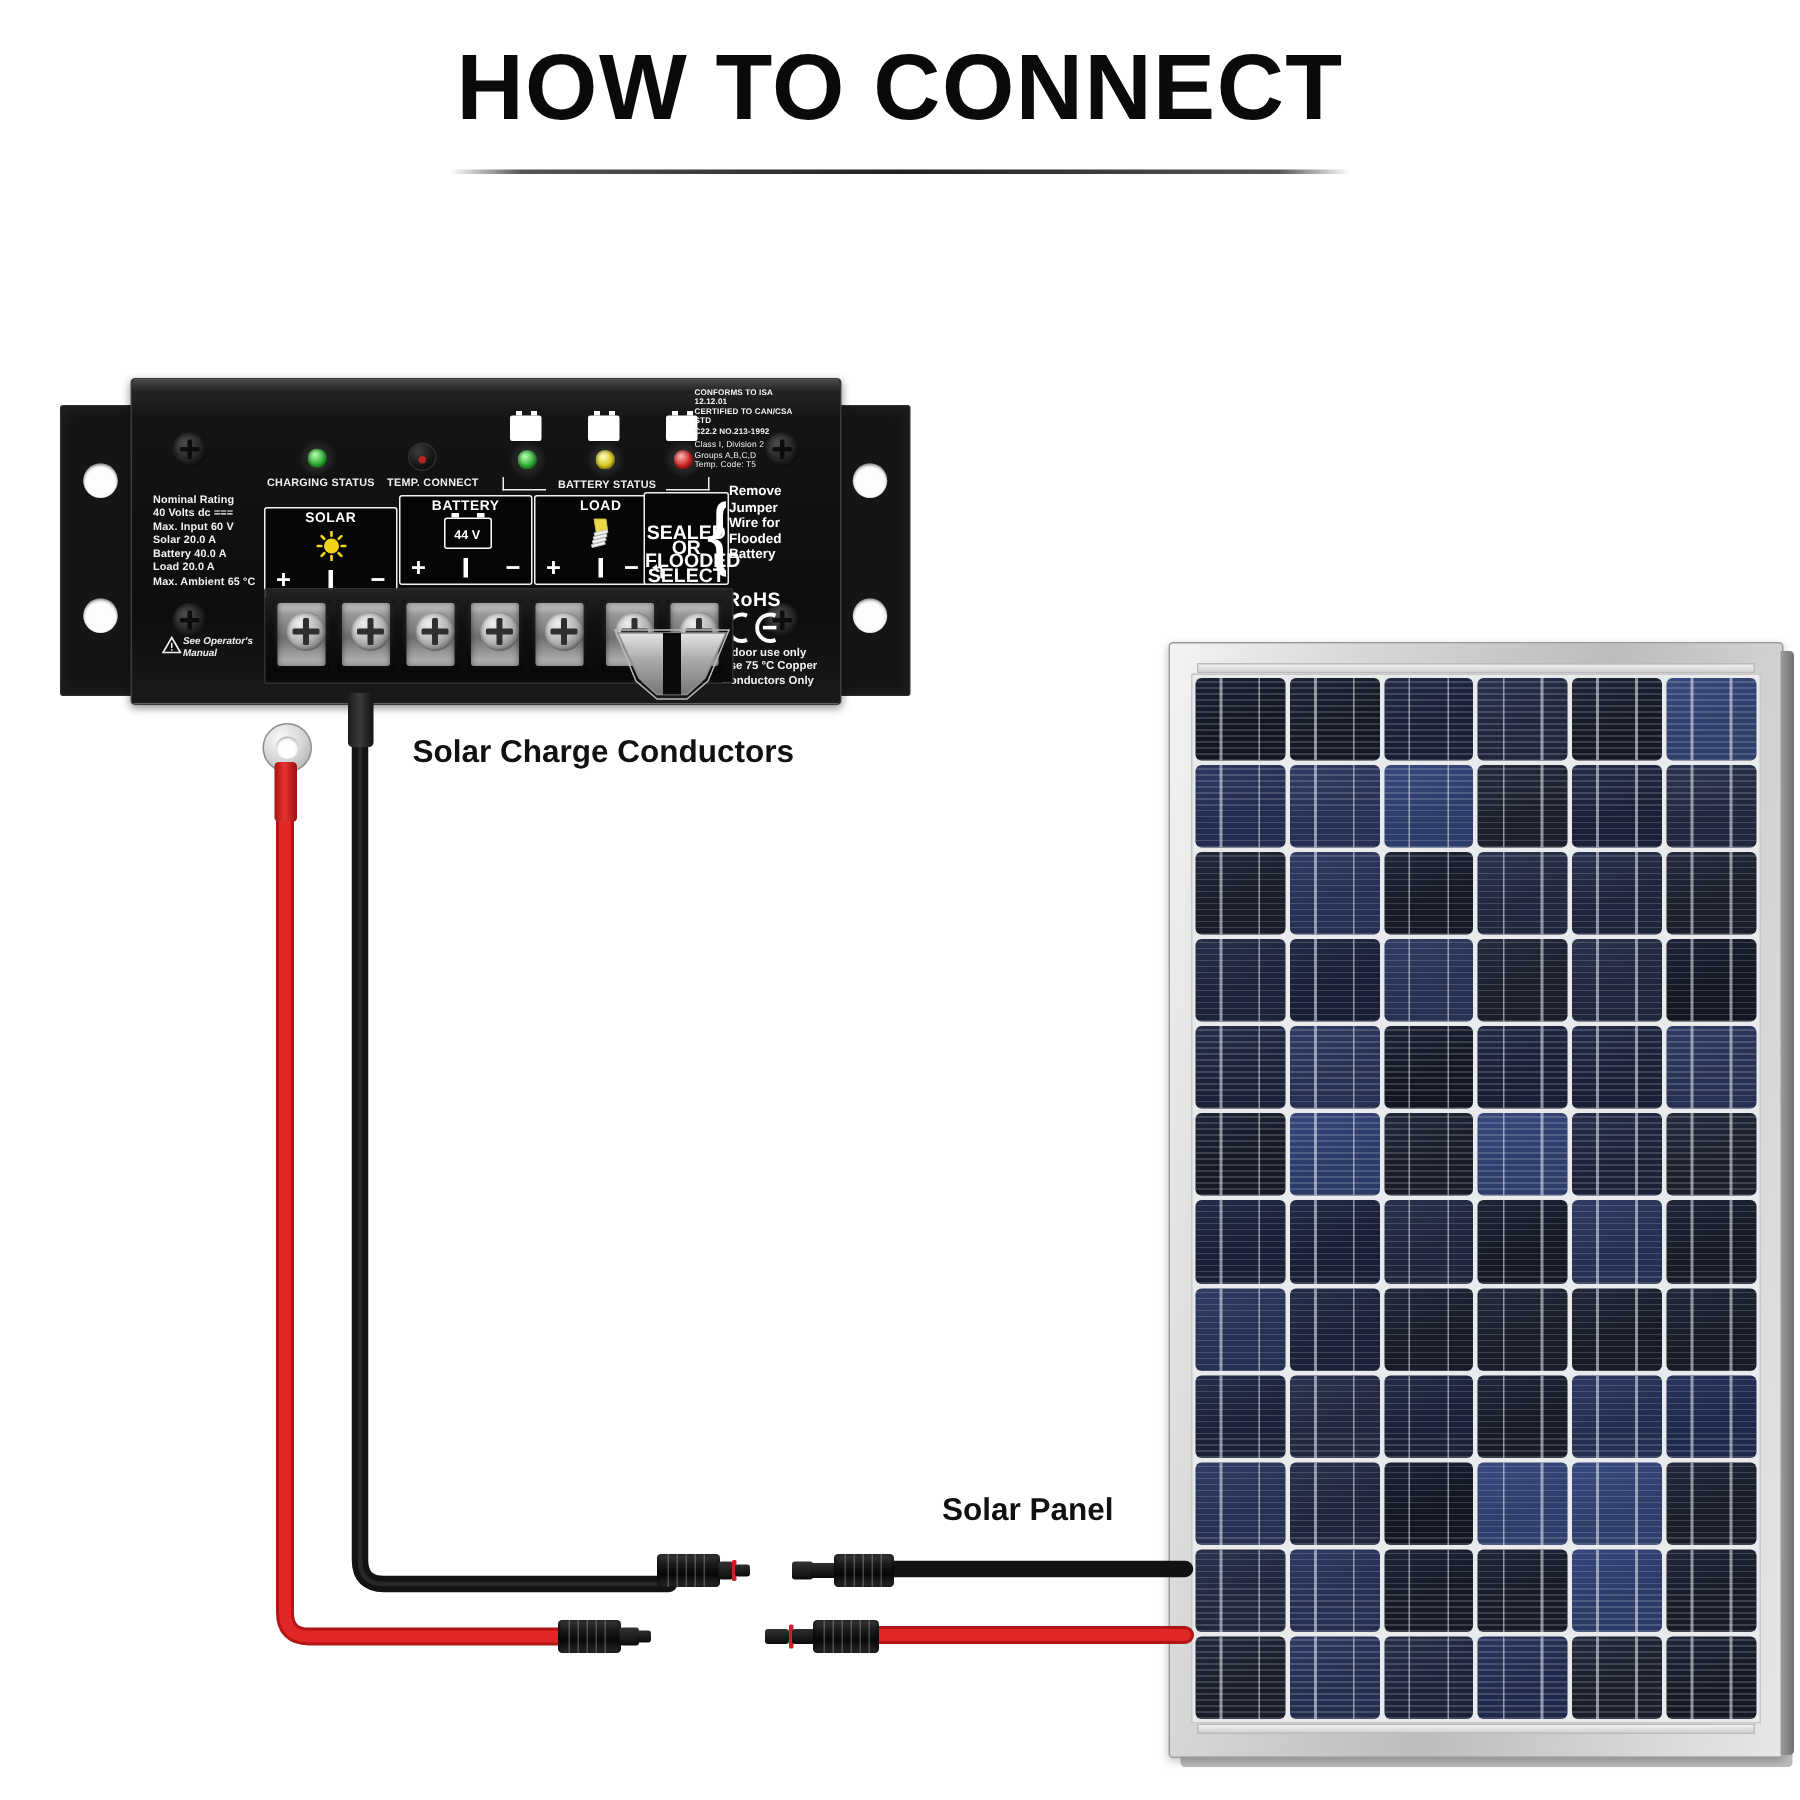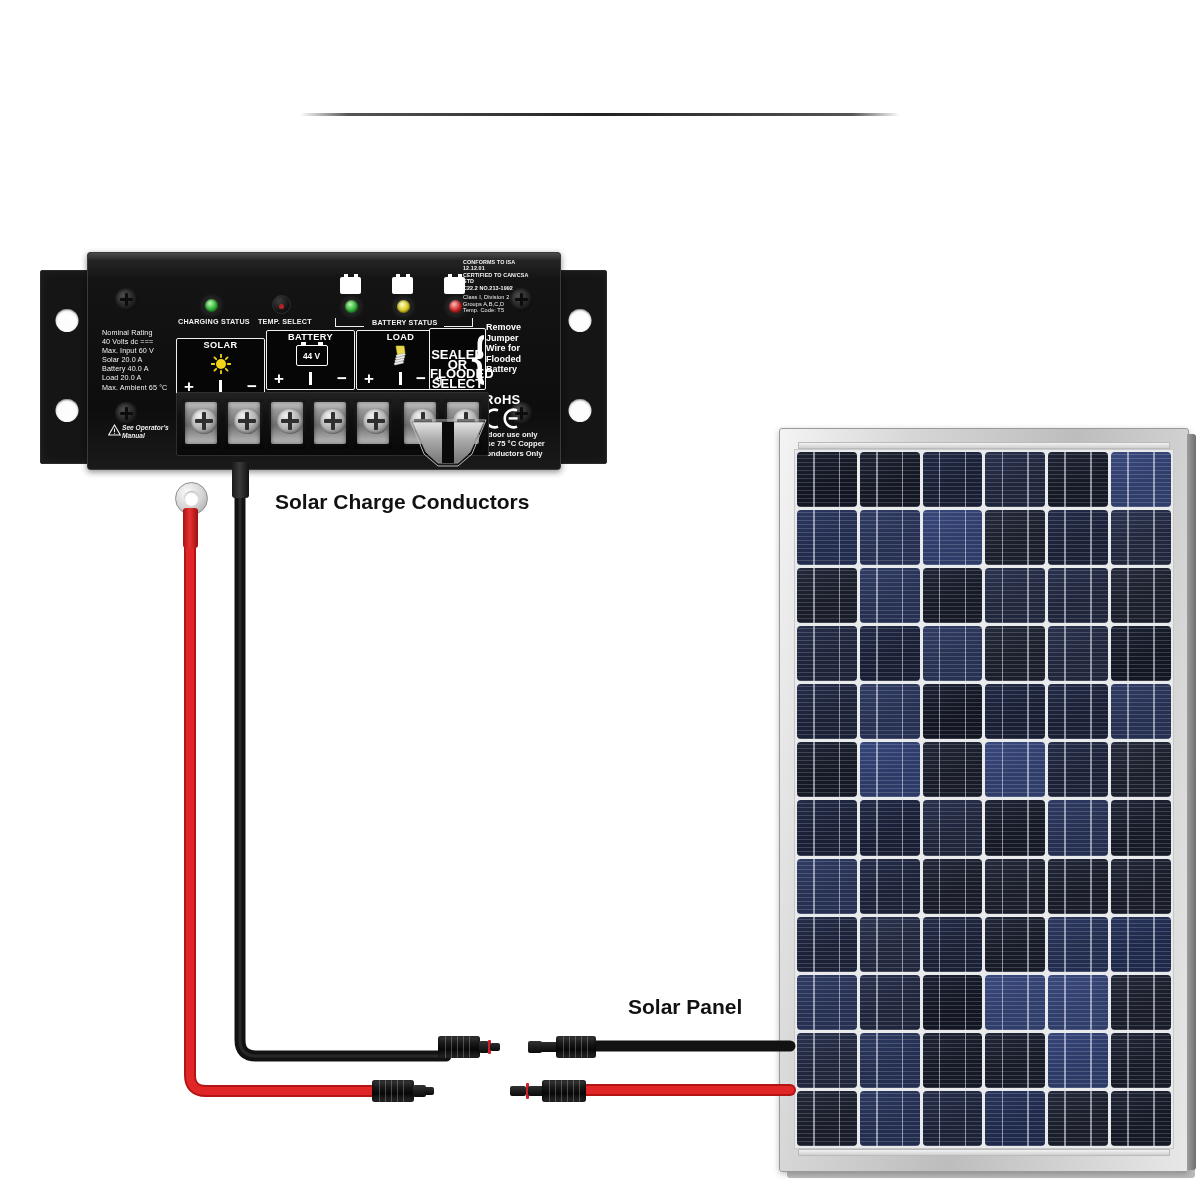--- a/index.html
+++ b/index.html
@@ -53,21 +53,21 @@
     box-shadow:inset 0 0 4px rgba(0,0,0,.9);
   }
   .scr:before,.scr:after{content:"";position:absolute;background:#0c0c0c;border-radius:1px;}
   .scr:before{left:50%;top:22%;width:3px;height:56%;margin-left:-1.5px;}
   .scr:after{top:50%;left:22%;height:3px;width:56%;margin-top:-1.5px;}
   #scr-tl{left:75px;top:36px;} #scr-bl{left:75px;top:150px;}
   #scr-tr{left:470px;top:36px;} #scr-br{left:470px;top:150px;}
 
   
   #specs{position:absolute;left:102px;top:328px;width:76px;color:#f2f2f2;
-    font-size:7.2px;line-height:9.1px;font-weight:normal;letter-spacing:.1px;}
+    font-size:7.2px;line-height:9.1px;font-weight:bold;letter-spacing:.1px;}
   #specs div{white-space:nowrap;}
 
   #manual{position:absolute;left:108px;top:424px;width:80px;display:flex;align-items:flex-start;gap:2px;}
   #manual .tri{width:0;height:0;border-left:6px solid transparent;border-right:6px solid transparent;
     border-bottom:11px solid transparent;position:relative;flex:none;margin-top:1px;}
   #manual .tri svg{position:absolute;left:-6px;top:-1px;}
   #manual .txt{color:#efefef;font-size:6.6px;line-height:7.6px;font-weight:bold;font-style:italic;}
 
   
   .led{position:absolute;width:13px;height:13px;border-radius:50%;
@@ -199,20 +199,21 @@
   .mc4 .ring{position:absolute;background:#cf1f26;border-radius:1px;}
   .mc4 .tip{position:absolute;background:linear-gradient(180deg,#2e2e2e,#0a0a0a);border-radius:2px;}
 
   #ctrl-label,#panel-label,#title{font-family:"Liberation Sans",sans-serif;}
 </style>
 </head>
 <body>
 
 <div id="stage">
 
+  <div id="title">HOW TO CONNECT</div>
   <div id="title-rule"></div>
 
   <div id="controller">
 
     <div class="brk" id="brk-l">
       <div class="brk-hole t"></div>
       <div class="brk-hole b"></div>
     </div>
     <div class="brk" id="brk-r">
       <div class="brk-hole t"></div>
@@ -252,21 +253,21 @@
       <span>Manual</span>
     </span>
   </div>
 
   <div class="led green" style="left:203px;top:297px;"></div>
   <div class="ledlbl" style="left:178px;top:317px;">CHARGING STATUS</div>
 
   <div class="sensor" style="left:272px;top:295px;">
       <i></i>
     </div>
-  <div class="ledlbl" style="left:258px;top:317px;">TEMP. SELECT</div>
+  <div class="ledlbl" style="left:258px;top:317px;">TEMP. CONNECT</div>
 
   <div class="baticon" style="left:340px;top:277px;">
       <span></span>
     </div>
   <div class="baticon" style="left:392px;top:277px;">
       <span></span>
     </div>
   <div class="baticon" style="left:444px;top:277px;">
       <span></span>
     </div>

